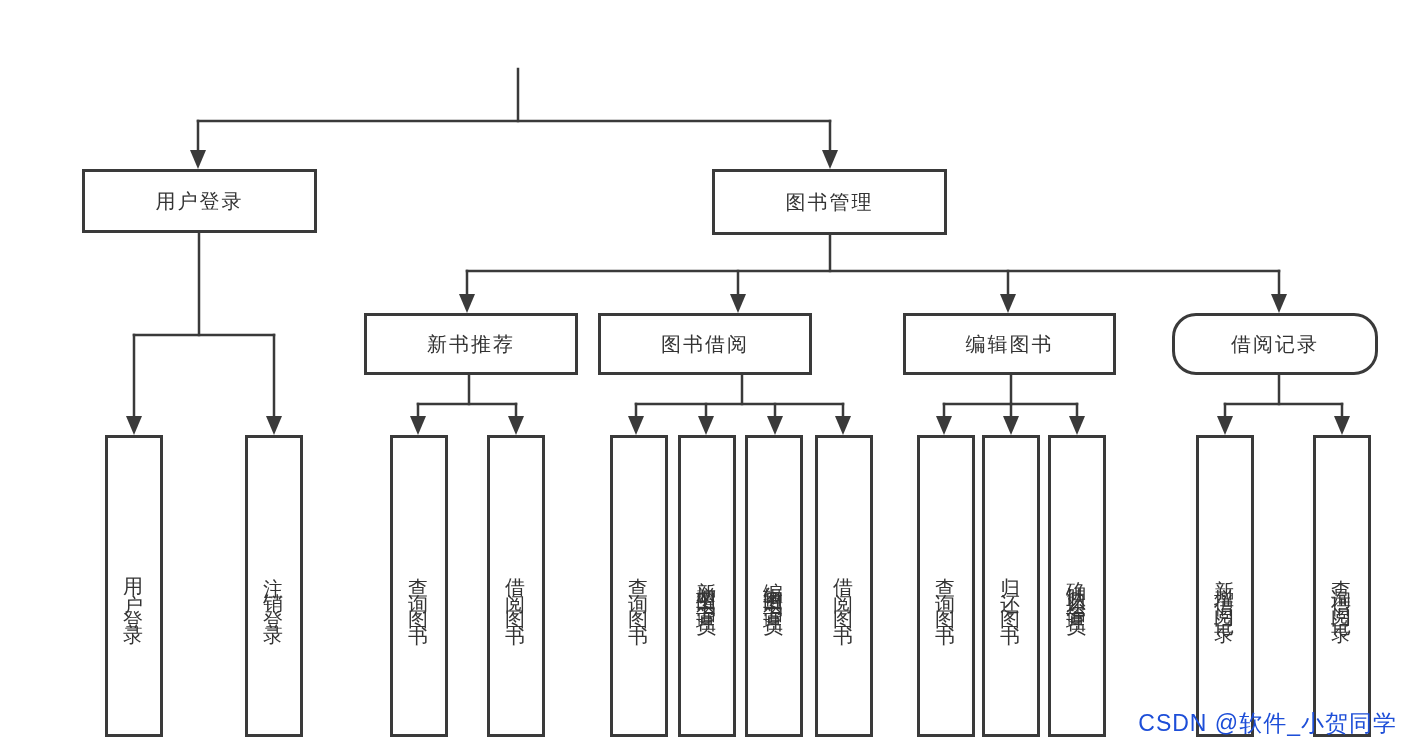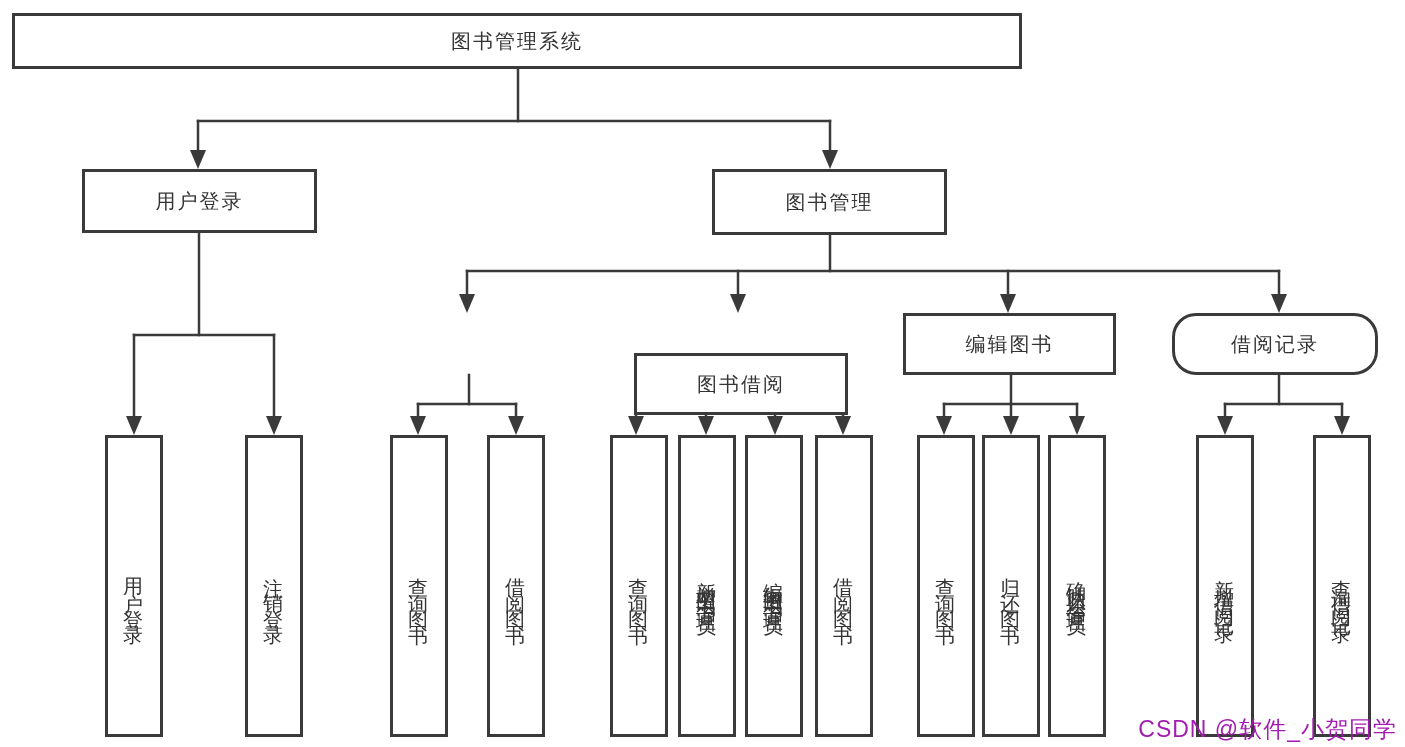--- a/index.html
+++ b/index.html
@@ -18,34 +18,34 @@
   .v { writing-mode:vertical-rl; text-orientation:mixed; }
   .v span { display:block; }
   .sp4 { letter-spacing:16px; text-indent:16px; }
   .sp6 { letter-spacing:9px;  text-indent:9px; }
   .sp8 { letter-spacing:5px;  text-indent:5px; }
   
   .n-root  { left:12px;  top:13px;  width:1010px; height:56px; }
   .n-login { left:82px;  top:169px; width:235px;  height:64px; }
   .n-mgmt  { left:712px; top:169px; width:235px;  height:66px; }
   .n-l3a { left:364px;  top:313px; width:214px; height:62px; }
-  .n-l3b { left:634px;  top:313px; width:214px; height:62px;margin-top:40px; }
+  .n-l3b { left:598px;  top:313px; width:214px; height:62px; }
   .n-l3c { left:903px;  top:313px; width:213px; height:62px; }
   .n-l3d { left:1172px; top:313px; width:206px; height:62px;border-radius:24px; }
   .leaf { top:435px; width:58px; height:302px; }
   .lf1  { left:105px; }  .lf2  { left:245px; }
   .lf3  { left:390px; }  .lf4  { left:487px; }
   .lf5  { left:610px; }  .lf6  { left:678px; }
   .lf7  { left:745px; }  .lf8  { left:815px; }
   .lf9  { left:917px; }  .lf10 { left:982px; }
   .lf11 { left:1048px; } .lf12 { left:1196px; }
   .lf13 { left:1313px; }
   .watermark {
-    position:absolute; right:8px; bottom:2px;
-    color:#a21caf; font-size:23px; letter-spacing:1px; white-space:nowrap;
+    position:absolute; right:8px; bottom:8px;
+    color:#1d4ed8; font-size:23px; letter-spacing:1px; white-space:nowrap;
   }
 </style>
 </head>
 <body>
 
 <div class="stage">
 
   <svg class="connectors" viewBox="0 0 1405 747" xmlns="http://www.w3.org/2000/svg">
     <g stroke="#3a3a3a" stroke-width="2.5" fill="#3a3a3a" stroke-linecap="square">
 
@@ -103,31 +103,31 @@
 
       <line x1="1279" y1="375" x2="1279" y2="404"></line>
       <line x1="1225" y1="404" x2="1342" y2="404"></line>
       <line x1="1225" y1="404" x2="1225" y2="417"></line>
       <path d="M1225 435 L1217 416 L1233 416 Z" stroke="none"></path>
       <line x1="1342" y1="404" x2="1342" y2="417"></line>
       <path d="M1342 435 L1334 416 L1350 416 Z" stroke="none"></path>
     </g>
   </svg>
 
-  <div class="box h n-root">
-    <span>图书管理系统</span>
-  </div>
 
   <div class="box h n-login">
     <span>用户登录</span>
   </div>
   <div class="box h n-mgmt">
     <span>图书管理</span>
   </div>
 
+  <div class="box h n-l3a">
+    <span>新书推荐</span>
+  </div>
   <div class="box h n-l3b">
     <span>图书借阅</span>
   </div>
   <div class="box h n-l3c">
     <span>编辑图书</span>
   </div>
   <div class="box h n-l3d">
     <span>借阅记录</span>
   </div>
 

